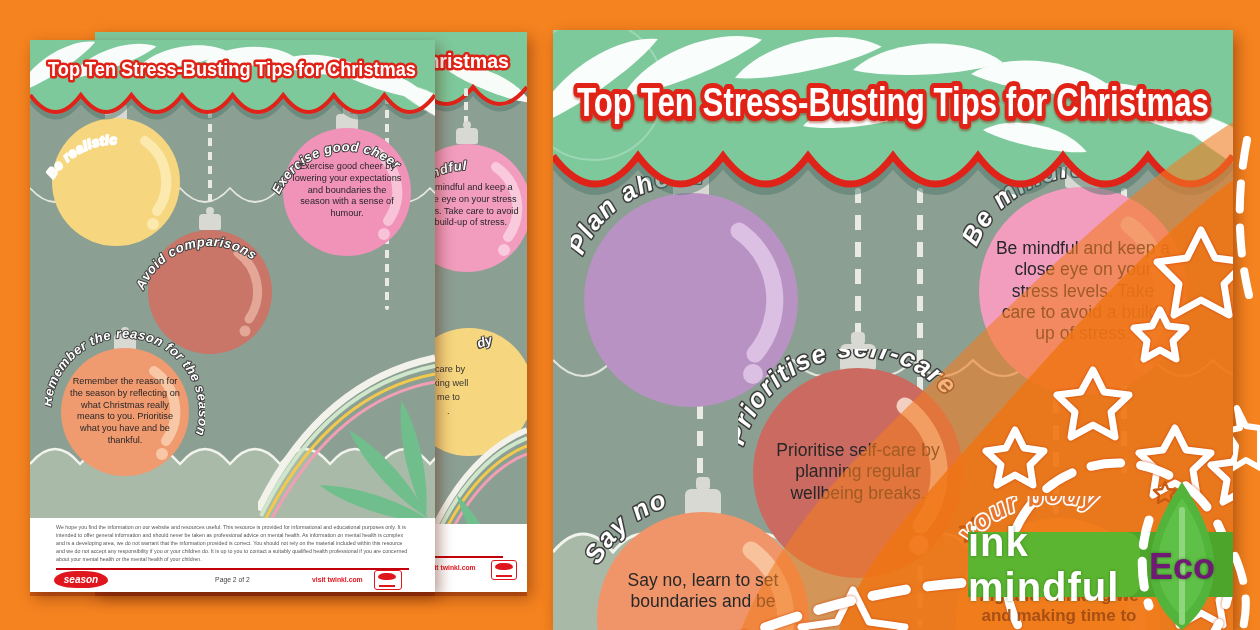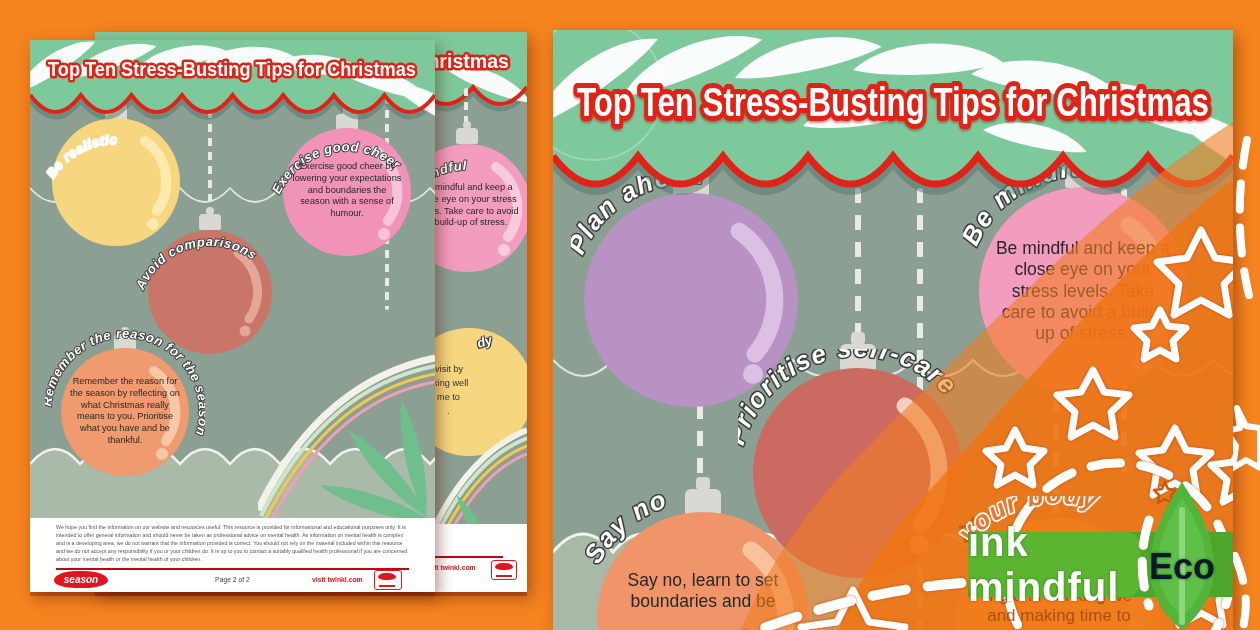--- a/index.html
+++ b/index.html
@@ -67,24 +67,24 @@
   .tw-badge i { position:absolute; left:3px; top:2px; width:18px; height:7px; background:#E0161F;
                 border-radius:50% 55% 55% 50%/70% 70% 55% 55%; }
   .tw-badge u { position:absolute; left:4px; bottom:2px; width:16px; height:2px; background:#E0161F; }
 
   
   .eco-band { position:absolute; background:#4EA52C; }
   .ink-rect { position:absolute; background:#5BB531; border-radius:14px;
               display:flex; align-items:center; justify-content:center; }
   .ink-rect span { color:#fff; font-size:40px; font-weight:bold; letter-spacing:1px;
               text-shadow:0 0 3px rgba(30,90,10,.6); }
-  .eco-label { position:absolute; color:#0f172a; font-size:36px; font-weight:bold;
+  .eco-label { position:absolute; color:#701a75; font-size:36px; font-weight:bold;
               text-shadow:0 0 3px rgba(30,90,10,.7); }
 
-  .frag-line { position:absolute; font-size:17px; color:#A04A14; font-weight:normal; opacity:.9;
+  .frag-line { position:absolute; font-size:17px; color:#A04A14; font-weight:bold; opacity:.9;
                width:220px; text-align:center; }
   .sliver-line { position:absolute; font-size:9.2px; color:#333; }
   .sliver-title { position:absolute; font-size:13px; font-weight:bold; font-style:italic; color:#fff;
                   text-shadow:-1px -1px 0 #3C3C3C,1px -1px 0 #3C3C3C,-1px 1px 0 #3C3C3C,1px 1px 0 #3C3C3C;
                   transform:rotate(-18deg); }
 </style>
 </head>
 <body>
 
 <div id="page1-back" class="page">
@@ -113,21 +113,21 @@
       <defs>
           <path id="arcB1" d="M10,96 A74,74 0 0 1 150,96"></path>
         </defs>
       <text class="btitle smt"><textPath href="#arcB1" startOffset="10%">Be mindful</textPath></text>
     </svg>
     <div class="bauble-text">Be mindful and keep a close eye on your stress levels. Take care to avoid a build-up of stress.</div>
   </div>
 
   <div class="abs" style="left:310px; top:296px; width:128px; height:128px; border-radius:50%; background:#F6D77F;"></div>
   <span class="sliver-title" style="left:382px; top:302px;">dy</span>
-  <span class="sliver-line" style="left:340px; top:332px;">visit by</span>
+  <span class="sliver-line" style="left:340px; top:332px;">care by</span>
   <span class="sliver-line" style="left:338px; top:346px;">king well</span>
   <span class="sliver-line" style="left:342px; top:360px;">me to</span>
   <span class="sliver-line" style="left:352px; top:374px;">.</span>
 
   <svg class="abs" style="left:318px; top:368px;" width="114" height="185" viewBox="0 0 114 185">
     <path d="M0,180 Q40,60 114,30" fill="none" stroke="#F2F2EA" stroke-width="6"></path>
     <path d="M4,184 Q44,66 114,38" fill="none" stroke="#CFE6CB" stroke-width="4"></path>
     <path d="M8,188 Q48,72 114,46" fill="none" stroke="#F2C94C" stroke-width="3"></path>
     <path d="M12,192 Q52,78 114,54" fill="none" stroke="#F09FB4" stroke-width="3"></path>
     <path d="M0,0 C-8,-28 -8,-66 0,-92 C8,-66 8,-28 0,0" fill="#6FBE8C" transform="translate(90,175) rotate(-30)"></path>
@@ -302,20 +302,21 @@
   <div class="bauble lg" style="left:185px; top:319px;">
     <svg width="240" height="240" viewBox="0 0 240 240">
       <circle cx="120" cy="124" r="105" fill="#CB6A60"></circle>
       <path d="M167,57 A83,83 0 0 1 183,176" fill="none" stroke-width="17" stroke-linecap="round" stroke="#F3CFC1"></path>
       <circle cx="181" cy="196" r="10" fill="#F3CFC1"></circle>
       <defs>
           <path id="arcR2" d="M4,104 A118,118 0 0 1 236,104"></path>
         </defs>
       <text class="btitle lgt"><textPath href="#arcR2" startOffset="2%">Prioritise self-care</textPath></text>
     </svg>
+    <div class="bauble-text" style="width:170px">Prioritise self-care by planning regular wellbeing breaks.</div>
   </div>
 
   <div class="bauble lg" style="left:30px; top:464px;">
     <svg width="240" height="240" viewBox="0 0 240 240">
       <circle cx="120" cy="124" r="106" fill="#F0956A"></circle>
       <path d="M168,56 A84,84 0 0 1 184,177" fill="none" stroke-width="17" stroke-linecap="round" stroke="#F8C29C"></path>
       <circle cx="182" cy="197" r="10" fill="#F8C29C"></circle>
       <defs>
           <path id="arcR3" d="M6,98 A117,117 0 0 1 234,98"></path>
         </defs>

